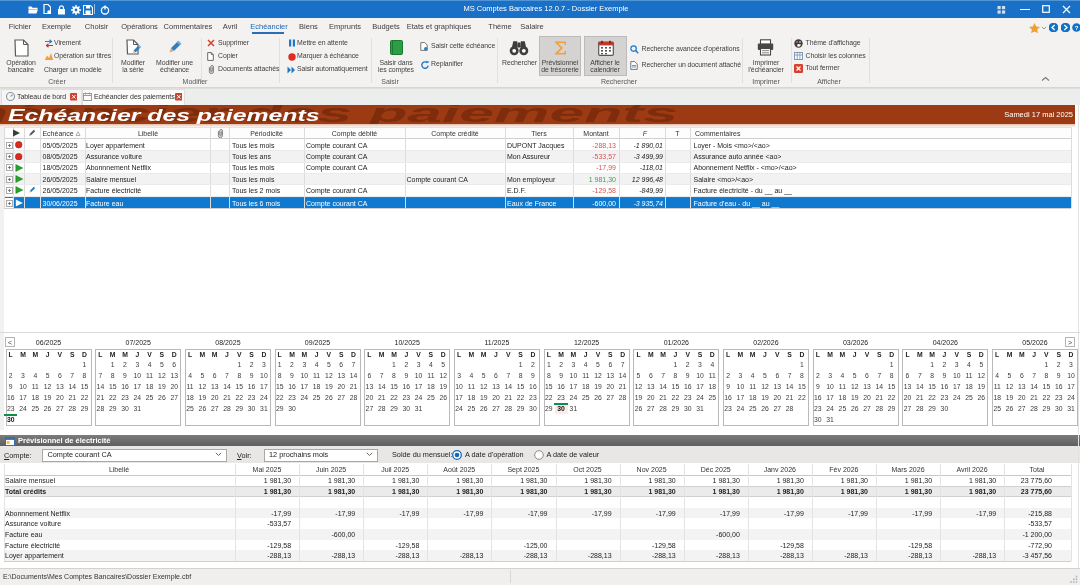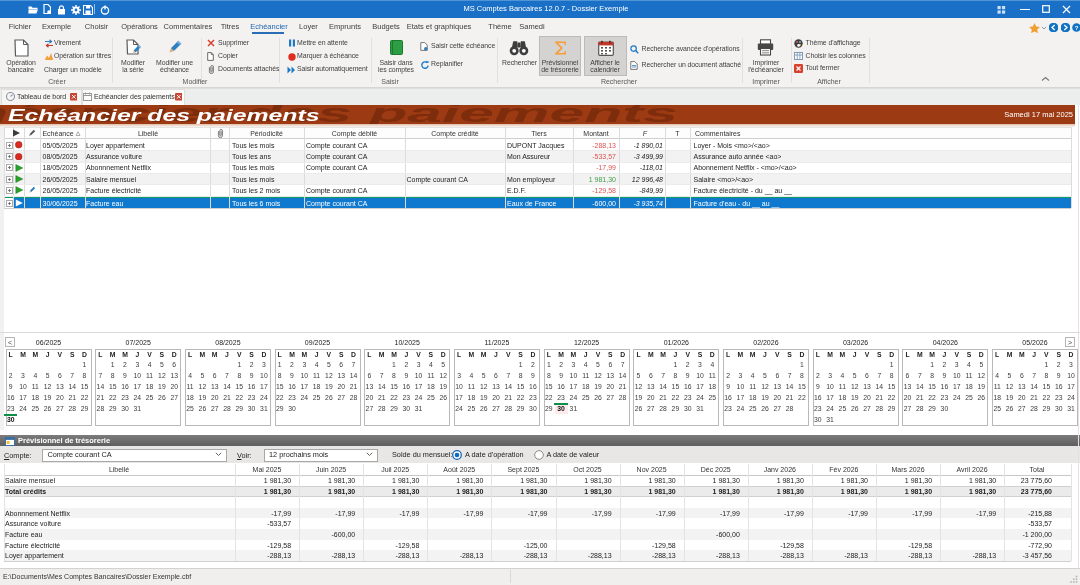--- a/index.html
+++ b/index.html
@@ -60,28 +60,28 @@
   </svg>
 <svg class="abs" style="left:1062px;top:4.5px" width="9" height="9" viewBox="0 0 9 9">
     <path d="M1 1 l7 7 M8 1 l-7 7" stroke="#fff" stroke-width="1.2"></path>
   </svg>
 <div class="abs" style="left:0px;top:18px;width:1080px;height:70px;background:#f3f2f1;"></div>
 <div class="abs tt" style="left:-35.0px;top:21.8px;width:110px;text-align:center;font-size:7.5px;line-height:9.5px;color:#3c3c3c;font-weight:normal;">Fichier</div>
 <div class="abs tt" style="left:1.5px;top:21.8px;width:110px;text-align:center;font-size:7.5px;line-height:9.5px;color:#3c3c3c;font-weight:normal;">Exemple</div>
 <div class="abs tt" style="left:41.5px;top:21.8px;width:110px;text-align:center;font-size:7.5px;line-height:9.5px;color:#3c3c3c;font-weight:normal;">Choisir</div>
 <div class="abs tt" style="left:84.5px;top:21.8px;width:110px;text-align:center;font-size:7.5px;line-height:9.5px;color:#3c3c3c;font-weight:normal;">Opérations</div>
 <div class="abs tt" style="left:133.0px;top:21.8px;width:110px;text-align:center;font-size:7.5px;line-height:9.5px;color:#3c3c3c;font-weight:normal;">Commentaires</div>
-<div class="abs tt" style="left:175.0px;top:21.8px;width:110px;text-align:center;font-size:7.5px;line-height:9.5px;color:#3c3c3c;font-weight:normal;">Titres</div>
+<div class="abs tt" style="left:175.0px;top:21.8px;width:110px;text-align:center;font-size:7.5px;line-height:9.5px;color:#3c3c3c;font-weight:normal;">Avril</div>
 <div class="abs tt" style="left:214.0px;top:21.8px;width:110px;text-align:center;font-size:7.5px;line-height:9.5px;color:#1f66b2;font-weight:normal;">Echéancier</div>
-<div class="abs tt" style="left:253.5px;top:21.8px;width:110px;text-align:center;font-size:7.5px;line-height:9.5px;color:#3c3c3c;font-weight:normal;">Loyer</div>
+<div class="abs tt" style="left:253.5px;top:21.8px;width:110px;text-align:center;font-size:7.5px;line-height:9.5px;color:#3c3c3c;font-weight:normal;">Biens</div>
 <div class="abs tt" style="left:290.0px;top:21.8px;width:110px;text-align:center;font-size:7.5px;line-height:9.5px;color:#3c3c3c;font-weight:normal;">Emprunts</div>
 <div class="abs tt" style="left:331.0px;top:21.8px;width:110px;text-align:center;font-size:7.5px;line-height:9.5px;color:#3c3c3c;font-weight:normal;">Budgets</div>
 <div class="abs tt" style="left:384.0px;top:21.8px;width:110px;text-align:center;font-size:7.5px;line-height:9.5px;color:#3c3c3c;font-weight:normal;">Etats et graphiques</div>
 <div class="abs tt" style="left:445.0px;top:21.8px;width:110px;text-align:center;font-size:7.5px;line-height:9.5px;color:#3c3c3c;font-weight:normal;">Thème</div>
-<div class="abs tt" style="left:477.0px;top:21.8px;width:110px;text-align:center;font-size:7.5px;line-height:9.5px;color:#3c3c3c;font-weight:normal;">Samedi</div>
+<div class="abs tt" style="left:477.0px;top:21.8px;width:110px;text-align:center;font-size:7.5px;line-height:9.5px;color:#3c3c3c;font-weight:normal;">Salaire</div>
 <div class="abs" style="left:252px;top:31.9px;width:32px;height:1.9px;background:#2a6db6;"></div>
 <svg class="abs" style="left:1029px;top:23px" width="11" height="10" viewBox="0 0 11 10">
     <path d="M5.5 0 l1.7 3.4 3.8.5 -2.8 2.6 .7 3.7 -3.4-1.8 -3.4 1.8 .7-3.7 -2.8-2.6 3.8-.5z" fill="#f0a030"></path>
   </svg>
 <svg class="abs" style="left:1041px;top:26px" width="6" height="4" viewBox="0 0 6 4">
     <path d="M0.8 0.8 l2.2 2.2 2.2-2.2" fill="none" stroke="#999" stroke-width="1"></path>
   </svg>
 <svg class="abs" style="left:1049.0px;top:23px" width="9" height="9" viewBox="0 0 9 9">
     <circle cx="5" cy="5" r="4.8" fill="#1272c4" transform="translate(-0.5,-0.5)"></circle>
     <path d="M6.2 2.5 l-2.7 2.5 2.7 2.5" fill="none" stroke="#fff" stroke-width="1.3" transform="translate(-0.5,-0.5)"></path>
@@ -921,21 +921,21 @@
 <div class="abs tt" style="left:1051.7px;top:405.0px;width:14px;text-align:center;font-size:6.8px;line-height:8.8px;color:#3c3c3c;font-weight:normal;">30</div>
 <div class="abs tt" style="left:1064.0px;top:405.0px;width:14px;text-align:center;font-size:6.8px;line-height:8.8px;color:#3c3c3c;font-weight:normal;">31</div>
 <div class="abs" style="left:5px;top:337px;width:10px;height:10px;border:1px solid #b5b5b5;background:#fdfdfd;font-size:7px;color:#444;text-align:center;line-height:9px;">&lt;</div>
 <div class="abs" style="left:1065px;top:337px;width:10px;height:10px;border:1px solid #b5b5b5;background:#fdfdfd;font-size:7px;color:#444;text-align:center;line-height:9px;">&gt;</div>
 <div class="abs" style="left:0px;top:434.5px;width:1080px;height:11.8px;background:linear-gradient(#7b7b7b,#5f5f5f);"></div>
 <svg class="abs" style="left:5px;top:436.5px" width="10" height="9" viewBox="0 0 10 9">
     <rect x="0.5" y="0.5" width="9" height="8" fill="#fff" stroke="#3a6ea5" stroke-width="1"></rect>
     <rect x="0.5" y="0.5" width="9" height="2.4" fill="#3a6ea5"></rect>
     <rect x="1.6" y="4" width="3" height="3" fill="#f0c040"></rect>
   </svg>
-<div class="abs tt" style="left:18px;top:435.6px;font-size:7.5px;line-height:9.5px;color:#fff;font-weight:bold;">Prévisionnel de trésorerie</div>
+<div class="abs tt" style="left:18px;top:435.6px;font-size:7.5px;line-height:9.5px;color:#fff;font-weight:bold;">Prévisionnel de électricité</div>
 <div class="abs" style="left:0px;top:446.3px;width:1080px;height:17.2px;background:#e9e7e5;"></div>
 <div class="abs tt" style="left:4px;top:451px;font-size:7.3px;color:#222;"><span style="text-decoration:underline">C</span>ompte:</div>
 <div class="abs" style="left:42px;top:448.5px;width:185px;height:13px;background:#fff;border:1px solid #a8a8a8;"></div>
 <div class="abs tt" style="left:47.5px;top:450.4px;font-size:7.3px;line-height:9.3px;color:#222;font-weight:normal;">Compte courant CA</div>
 <svg class="abs" style="left:215px;top:452px" width="7" height="5" viewBox="0 0 7 5">
     <path d="M0.8 0.8 l2.7 2.7 2.7-2.7" fill="none" stroke="#666" stroke-width="1"></path>
   </svg>
 <div class="abs tt" style="left:237px;top:451px;font-size:7.3px;color:#222;"><span style="text-decoration:underline">V</span>oir:</div>
 <div class="abs" style="left:264px;top:448.5px;width:114px;height:13px;background:#fff;border:1px solid #a8a8a8;"></div>
 <div class="abs tt" style="left:269px;top:450.4px;font-size:7.3px;line-height:9.3px;color:#222;font-weight:normal;">12 prochains mois</div>

